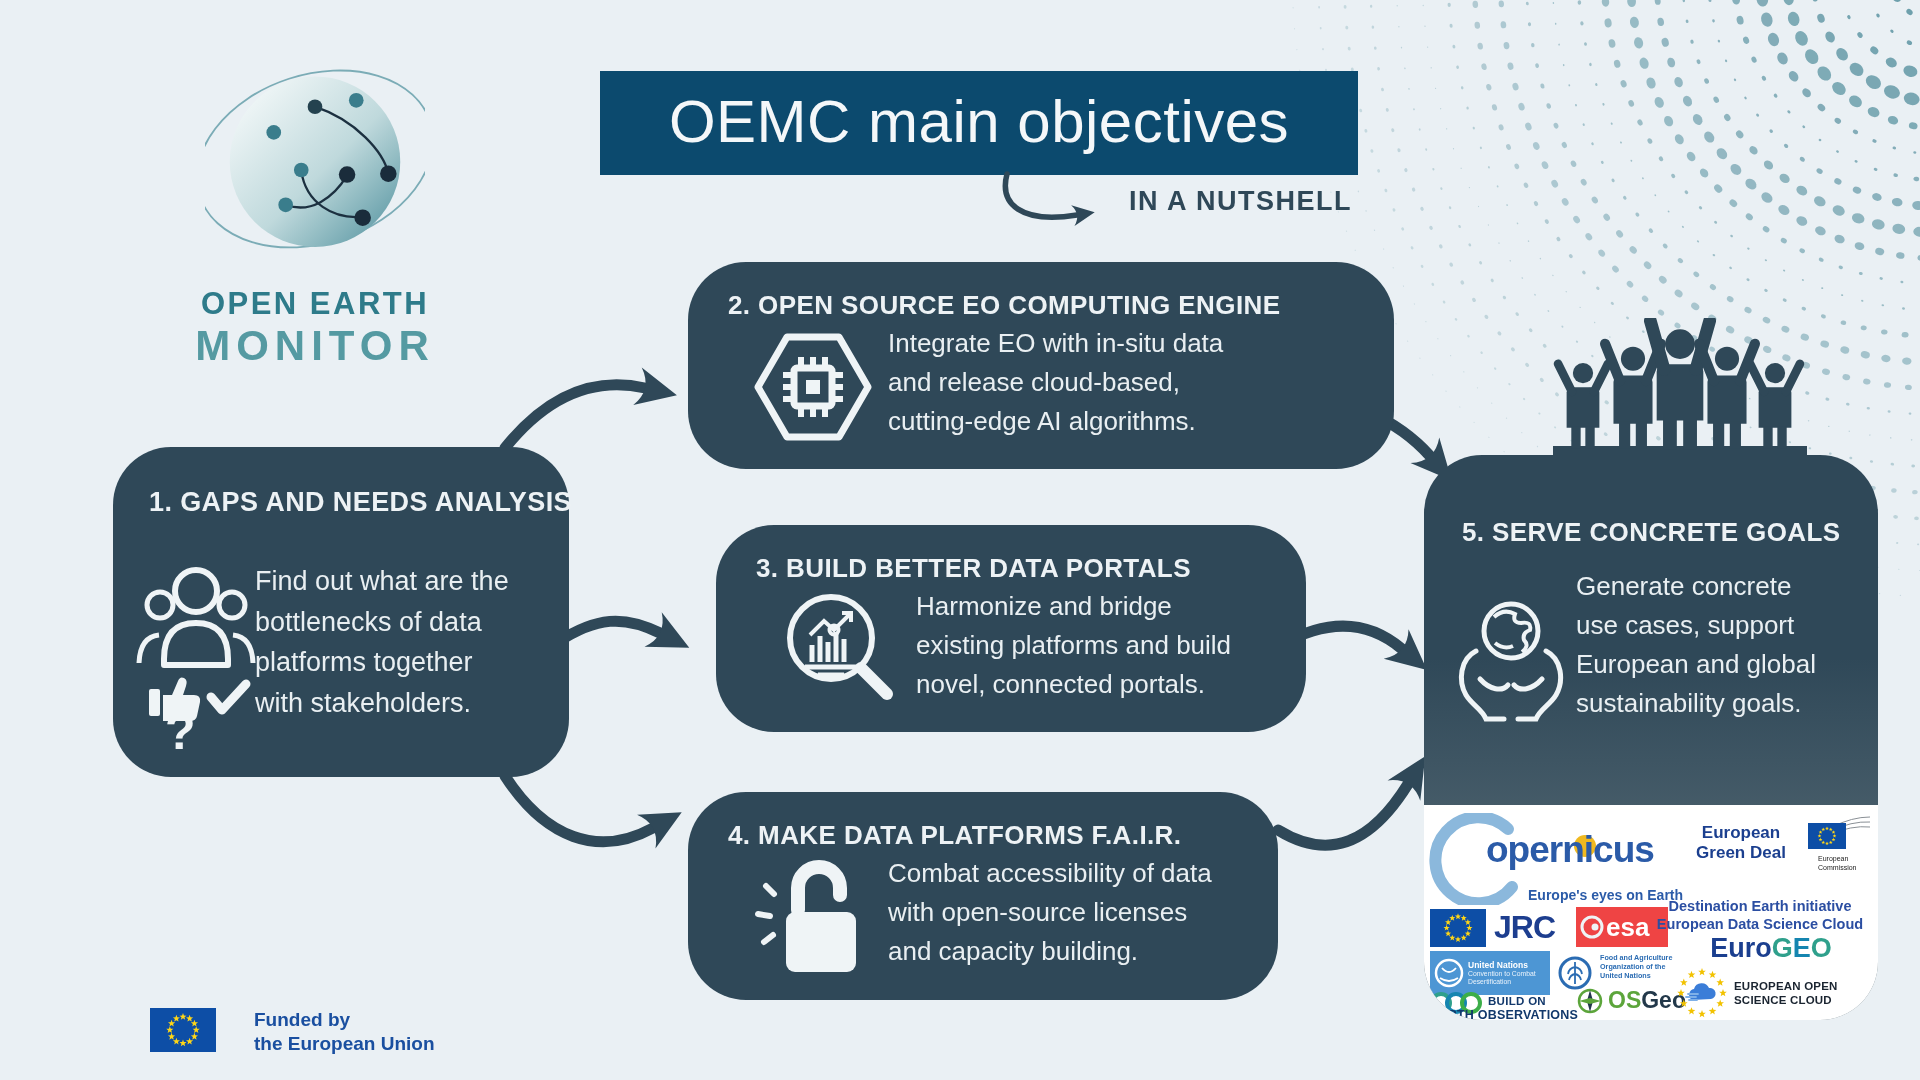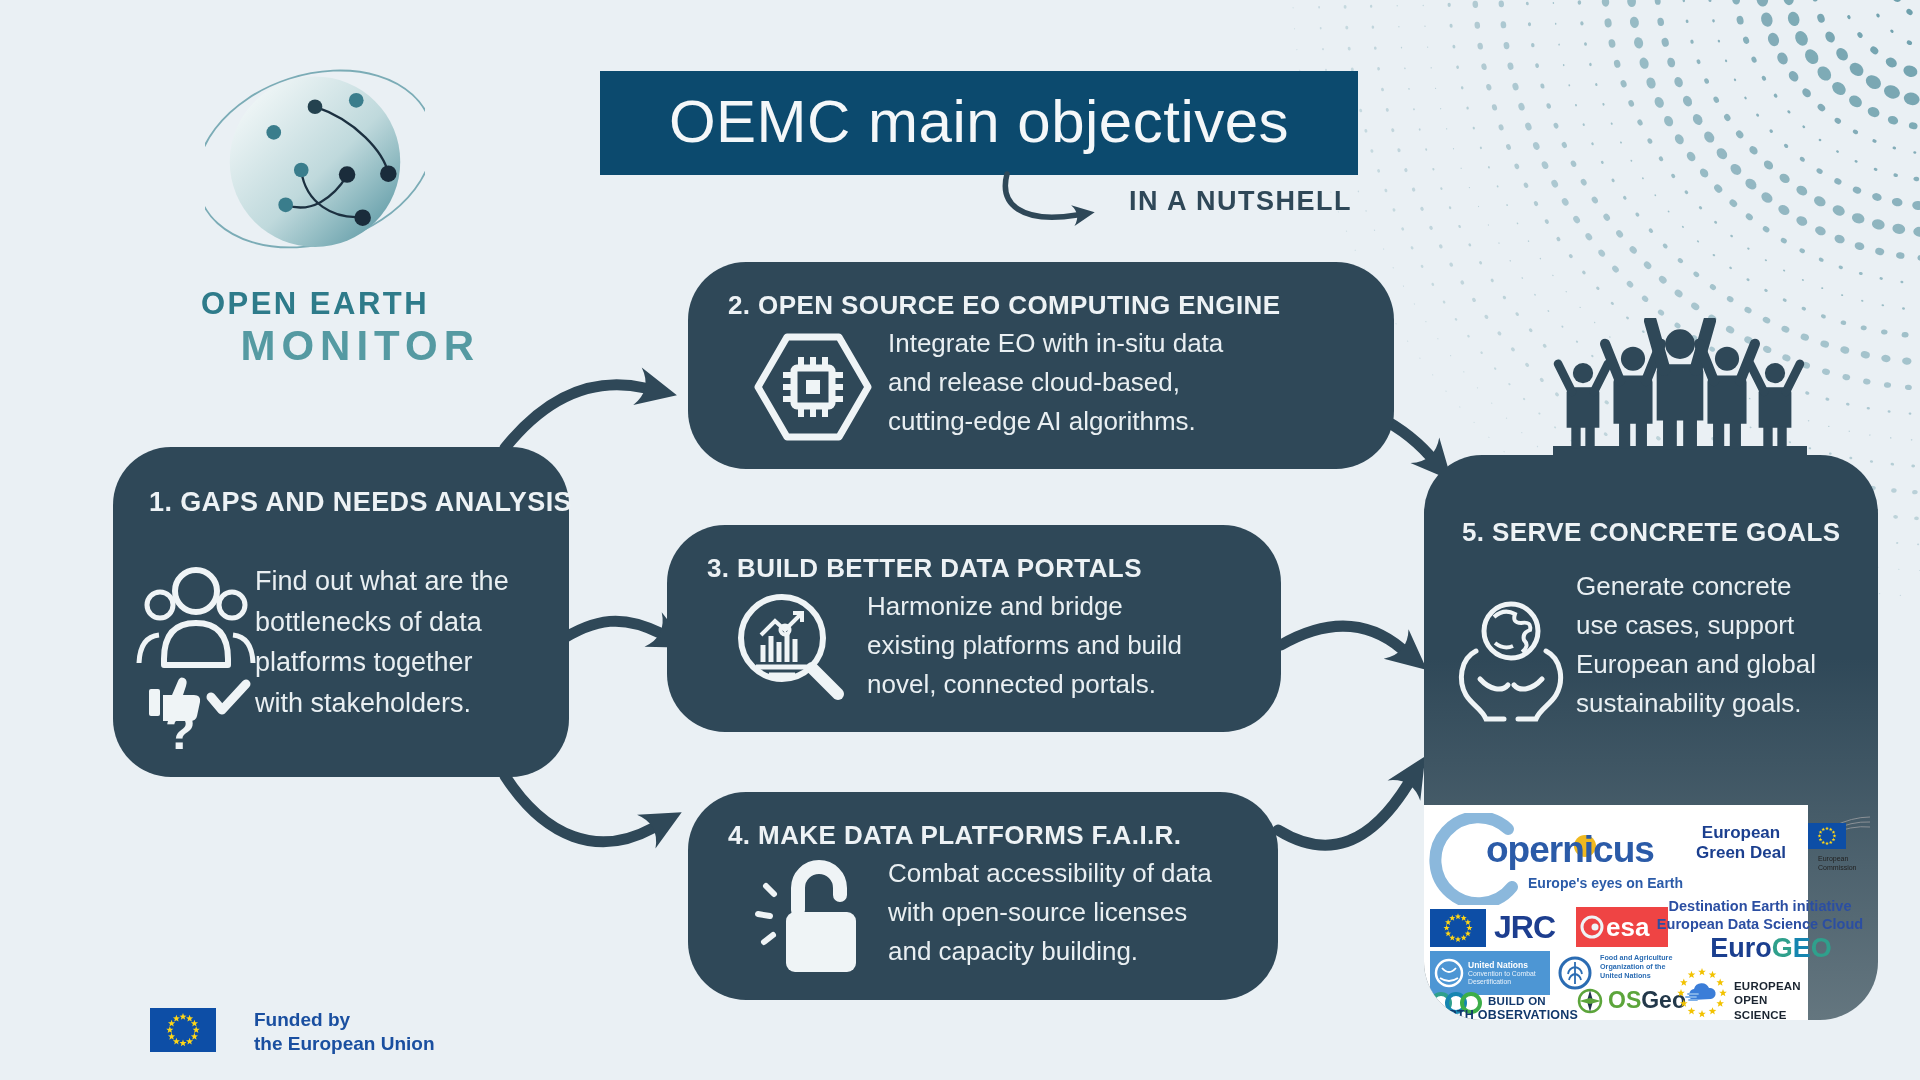--- a/index.html
+++ b/index.html
@@ -2,44 +2,44 @@
 <html><head>
 <meta charset="utf-8">
 <style>
   html,body{margin:0;padding:0;background:#d8dee3;}
   #canvas{position:relative;width:1920px;height:1080px;background:#EAF0F4;overflow:hidden;
           font-family:"Liberation Sans", sans-serif;}
   .abs{position:absolute;}
   
   .brand{left:150px;top:50px;width:330px;text-align:center;}
   .brand-line1{font-size:31px;font-weight:700;color:#2E7B8A;letter-spacing:2.5px;margin-top:4px;}
-  .brand-line2{font-size:42px;font-weight:700;color:#559AA2;letter-spacing:6px;margin-top:0px;text-align:right;}
+  .brand-line2{font-size:42px;font-weight:700;color:#559AA2;letter-spacing:6px;margin-top:0px;}
   
   .title-box{left:600px;top:71px;width:758px;height:104px;background:#0c4a6e;
              color:#F4F7F9;font-size:60px;font-weight:400;text-align:center;line-height:102px;letter-spacing:.5px;}
   .nutshell{left:1088px;top:186px;width:264px;text-align:right;font-size:27px;font-weight:700;
             color:#2F4858;letter-spacing:1.5px;}
   
   .obox{position:absolute;background:#2F4858;border-radius:58px;color:#EFF3F6;}
   .obox-title{position:absolute;font-size:26px;font-weight:700;letter-spacing:.4px;color:#EDF2F5;white-space:nowrap;}
   .obox-body{position:absolute;font-size:26px;line-height:1.5;color:#E9EFF2;white-space:pre-line;}
   #box1{left:113px;top:447px;width:440px;height:330px;padding-left:16px;}
   #box1 .obox-title{left:36px;top:40px;font-size:27px;}
   #box1 .obox-body{left:142px;top:114px;width:296px;font-size:27px;}
   #box2{left:688px;top:262px;width:706px;height:207px;}
-  #box3{left:667px;top:525px;width:590px;height:207px;padding-left:24px;}
+  #box3{left:716px;top:525px;width:590px;height:207px;}
   #box4{left:688px;top:792px;width:590px;height:208px;}
   .mid-title{left:40px;top:28px;}
   .mid-body{left:200px;top:62px;width:382px;}
   #box5{left:1424px;top:455px;width:454px;height:565px;border-radius:58px;overflow:hidden;
         background:linear-gradient(180deg,#2F4858 0%,#2F4858 36%,#64767F 100%);}
   #box5 .obox-title{left:38px;top:62px;}
   #box5 .obox-body{left:152px;top:112px;width:292px;}
   
-  .logo-panel{position:absolute;left:0;bottom:0;width:384px;height:215px;background:#FFFFFF;}
+  .logo-panel{position:absolute;left:0;bottom:0;width:454px;height:215px;background:#FFFFFF;}
   .lp{position:absolute;}
   .cop-word{font-size:37px;font-weight:700;color:#2B5BA8;letter-spacing:-1px;}
   .cop-tag{font-size:14px;font-weight:700;color:#2B5BA8;}
   .gd-text{font-size:17px;font-weight:700;color:#1B3F8F;line-height:1.2;text-align:center;}
   .jrc{font-size:32px;font-weight:700;color:#1D3E8F;letter-spacing:-1px;}
   .esa-block{width:92px;height:40px;background:#ef4444;display:flex;align-items:center;}
   .dest{font-size:14.5px;font-weight:700;color:#2B4EA2;text-align:center;line-height:1.25;white-space:pre-line;}
   .unccd{width:120px;height:44px;background:#4D96D4;display:flex;align-items:center;}
   .unccd-t1{font-size:8.5px;font-weight:700;color:#fff;line-height:1.2;}
   .unccd-t2{font-size:6.8px;color:#EAF3FB;line-height:1.2;}
@@ -854,21 +854,21 @@
 European and global
 sustainability goals.</div>
 
     <div class="logo-panel">
 
       <svg class="lp" style="left:4px;top:8px;" width="100" height="92" viewBox="0 0 100 92">
         <path d="M80,16 A43,43 0 1 0 84,74" fill="none" stroke="#8BB8DC" stroke-width="12" stroke-linecap="round"></path>
       </svg>
       <div class="lp" style="left:150px;top:30px;width:22px;height:22px;border-radius:50%;background:#F0B91F;"></div>
       <div class="lp cop-word" style="left:62px;top:24px;">opernicus</div>
-      <div class="lp cop-tag" style="left:104px;top:70px;">Europe's eyes on Earth</div>
+      <div class="lp cop-tag" style="left:104px;top:82px;">Europe's eyes on Earth</div>
 
       <div class="lp gd-text" style="left: 262px; top: 18px; width: 110px; white-space: pre-line;" style2="white-space:pre-line;">European
 Green Deal</div>
       <svg class="lp" style="left:378px;top:8px;" width="70" height="62" viewBox="0 0 70 62">
         <g stroke="#8A9096" stroke-width="1" fill="none">
           <path d="M30,14 q20,-10 38,-10"></path>
             <path d="M28,18 q22,-10 40,-9"></path>
             <path d="M26,22 q24,-10 42,-8"></path>
         </g>
         <g id="ecflag">

